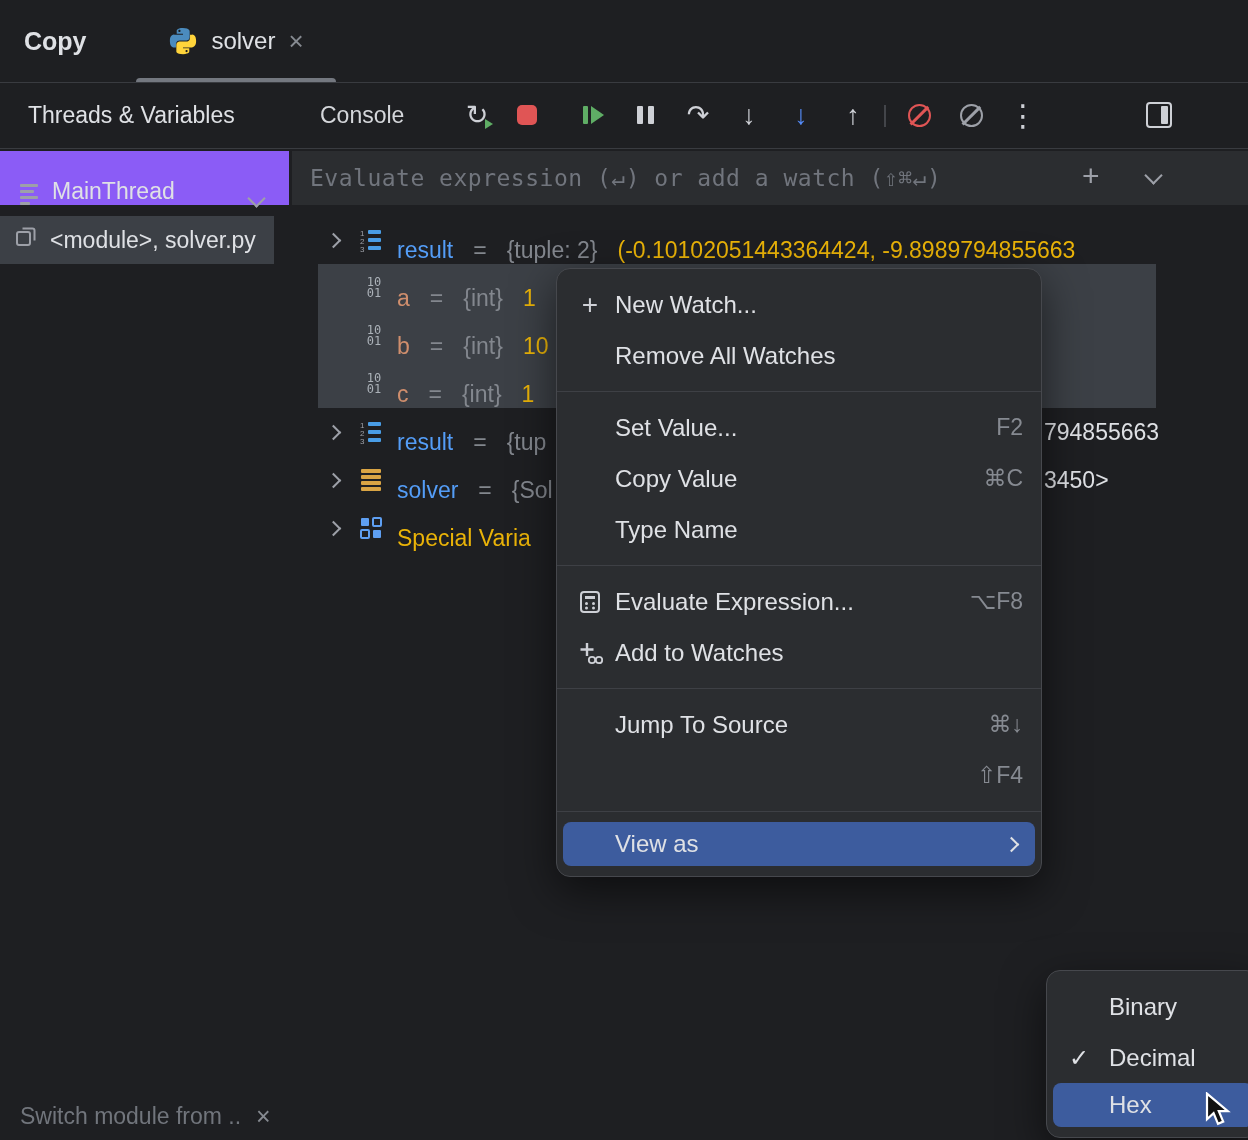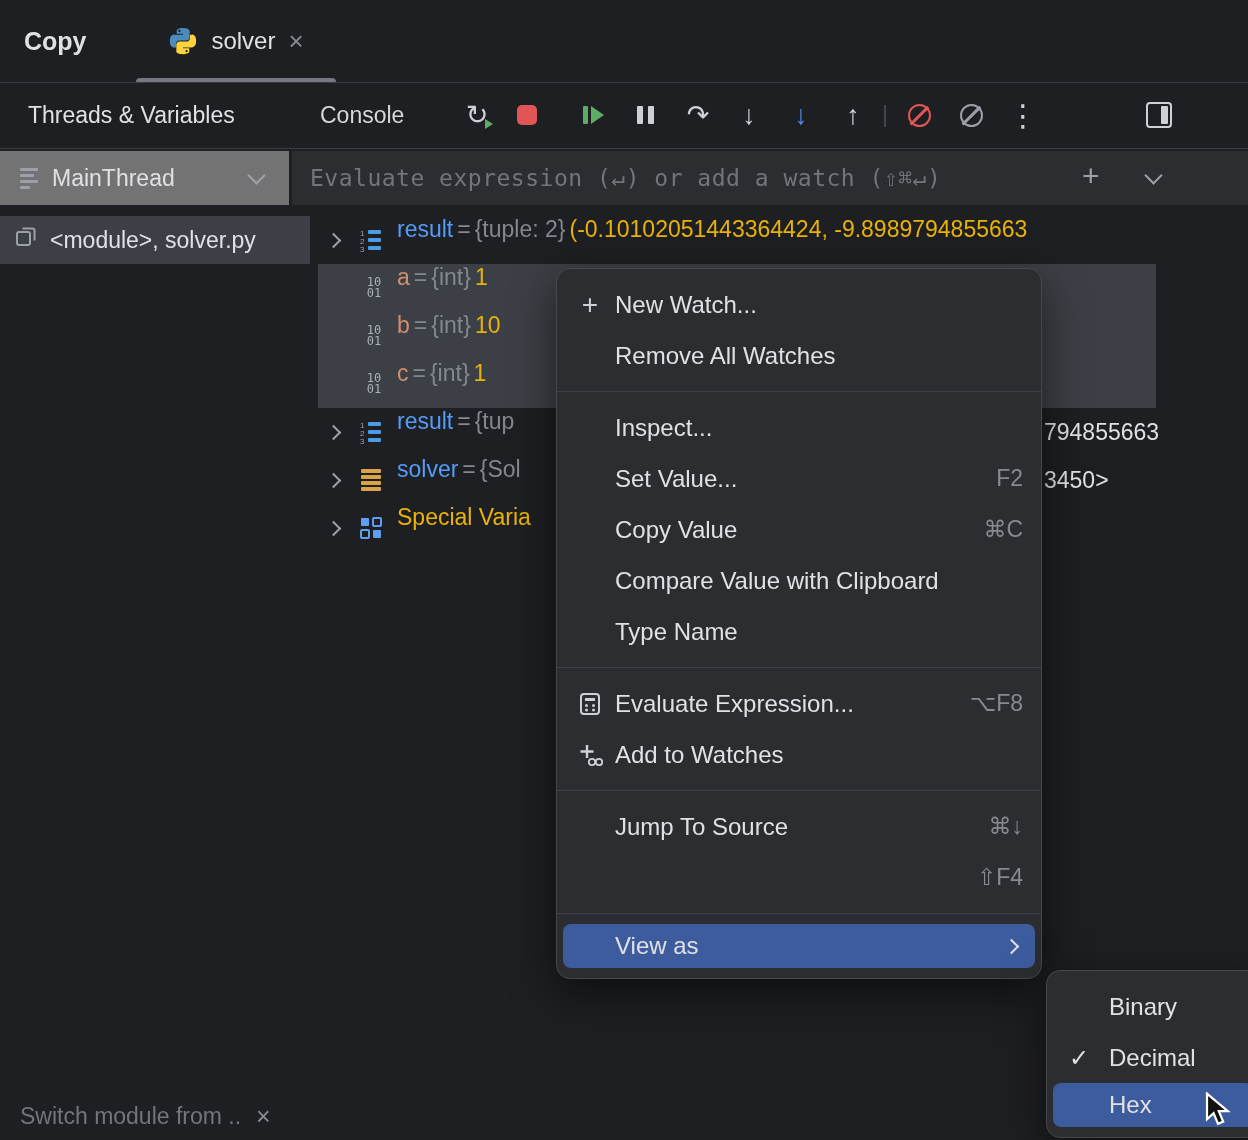--- a/index.html
+++ b/index.html
@@ -30,48 +30,48 @@
   .pa-bar + .pa-bar{margin-left:5px;}
   .rerun-badge{position:absolute;right:2px;bottom:4px;width:0;height:0;border-left:8px solid var(--green);border-top:5px solid transparent;border-bottom:5px solid transparent;}
   .circ{position:relative;width:19px;height:19px;border-radius:50%;border:2.5px solid var(--red);}
   .circ::after{content:"";position:absolute;left:8px;top:-3px;width:2.5px;height:25px;background:var(--red);transform:rotate(45deg);}
   .circ.gray{border-color:#9da0a8;}
   .circ.gray::after{background:#9da0a8;}
   .layout-ic{position:relative;width:22px;height:22px;border:2px solid var(--icon-gray);border-radius:4px;}
   .layout-fill{position:absolute;right:2px;top:2px;bottom:2px;width:7px;background:var(--icon-gray);border-radius:1px;}
 
   
-  .thread-row{position:absolute;left:0;top:151px;width:289px;height:54px;background:#737373;display:flex;align-items:center;font-size:23px;}
+  .thread-row{position:absolute;left:0;top:151px;width:289px;height:54px;background:#8b5cf6;display:flex;align-items:flex-end;font-size:23px;}
   .threads-ic{display:flex;flex-direction:column;gap:3px;margin:0 14px 0 20px;}
   .threads-ic i{display:block;height:3px;background:#9da0a8;border-radius:1px;}
   .threads-ic i:nth-child(1){width:18px;} .threads-ic i:nth-child(2){width:14px;}
   .threads-ic i:nth-child(3){width:18px;} .threads-ic i:nth-child(4){width:10px;}
   .chev-down{width:11px;height:11px;border-right:2.5px solid #9da0a8;border-bottom:2.5px solid #9da0a8;transform:rotate(45deg);margin-left:auto;margin-right:26px;margin-top:-5px;}
-  .frame-row{position:absolute;left:0;top:216px;width:310px;height:48px;background:#3c4046;display:flex;align-items:center;font-size:23px;white-space:nowrap;overflow:hidden;}
+  .frame-row{position:absolute;left:0;top:216px;width:274px;height:48px;background:#3c4046;display:flex;align-items:center;font-size:23px;white-space:nowrap;overflow:hidden;}
   .frame-ic{margin:0 12px 0 14px;flex:none;}
   .status-row{position:absolute;left:0;top:1092px;width:290px;height:48px;display:flex;align-items:center;color:#71757c;font-size:23px;}
   .status-row .stext{margin-left:20px;white-space:nowrap;overflow:hidden;max-width:220px;}
   .status-close{position:absolute;left:256px;font-size:25px;color:#868a91;}
 
   
   .eval-bar{position:absolute;left:292px;top:151px;right:0;height:54px;background:#2b2d30;display:flex;align-items:center;}
   .eval-ph{margin-left:18px;font-family:"DejaVu Sans Mono",monospace;font-size:23px;color:#71757d;letter-spacing:0.5px;white-space:nowrap;}
   .eval-add{position:absolute;left:790px;top:8px;font-size:30px;color:#9da0a8;}
   .eval-chev{position:absolute;left:855px;top:18px;width:11px;height:11px;border-right:2.5px solid #9da0a8;border-bottom:2.5px solid #9da0a8;transform:rotate(45deg);}
 
   
   .sel-block{position:absolute;left:318px;top:264px;width:838px;height:144px;background:#3c4046;}
   .vrow{position:absolute;left:290px;right:0;height:48px;font-size:23px;}
   .vexp{position:absolute;left:38px;top:19px;width:9px;height:9px;border-right:2.5px solid #9da0a8;border-bottom:2.5px solid #9da0a8;transform:rotate(-45deg);}
   .vic{position:absolute;left:68px;top:11px;width:26px;height:26px;display:flex;align-items:center;justify-content:center;}
   .vic.bin{flex-direction:column;font-family:"DejaVu Sans Mono",monospace;font-size:12px;line-height:11px;color:#abb1b8;left:71px;}
   .vic.bin i{font-style:normal;display:block;}
   .solver-ic{display:flex;flex-direction:column;gap:2px;}
   .solver-ic i{display:block;width:20px;height:4px;background:#d9a444;border-radius:1px;}
-  .vtext{position:absolute;left:107px;top:0;height:48px;display:flex;align-items:flex-start;gap:4px;white-space:nowrap;overflow:hidden;right:0;}
+  .vtext{position:absolute;left:107px;top:0;height:48px;display:flex;align-items:flex-end;gap:20px;white-space:nowrap;overflow:hidden;right:0;}
   .vname.blue{color:var(--name-blue);}
   .vname.orange{color:var(--name-orange);}
   .vdim{color:#83878e;}
   .vval{color:#eab308;}
   .vfrag{position:absolute;left:754px;top:0;height:48px;display:flex;align-items:center;color:#dfe1e5;}
 
   
   .menu{position:absolute;left:556px;top:268px;width:484px;background:#2b2d30;border:1px solid #46484d;border-radius:14px;
         box-shadow:0 14px 44px rgba(0,0,0,0.55);padding:10px 0;z-index:5;}
   .mi{position:relative;height:51px;display:flex;align-items:center;padding:0 18px 0 58px;font-size:24px;}
@@ -307,32 +307,26 @@
   <div class="menu">
     <div class="mi">
       <span class="mi-ic">+</span>
       <span class="mi-label">New Watch...</span>
     </div>
     <div class="mi">
       <span class="mi-label">Remove All Watches</span>
     </div>
     <div class="msep"></div>
     <div class="mi">
-      <span class="mi-label">Inspect...</span>
-    </div>
-    <div class="mi">
       <span class="mi-label">Set Value...</span>
       <span class="mi-sc">F2</span>
     </div>
     <div class="mi">
       <span class="mi-label">Copy Value</span>
       <span class="mi-sc">⌘C</span>
-    </div>
-    <div class="mi">
-      <span class="mi-label">Compare Value with Clipboard</span>
     </div>
     <div class="mi">
       <span class="mi-label">Type Name</span>
     </div>
     <div class="msep"></div>
     <div class="mi">
       <span class="mi-ic">
         <svg width="24" height="24" viewBox="0 0 24 24">
             <rect x="3" y="2" width="18" height="20" rx="3" fill="none" stroke="#ced0d6" stroke-width="2"></rect>
             <rect x="7" y="6" width="10" height="3" fill="#ced0d6"></rect>

